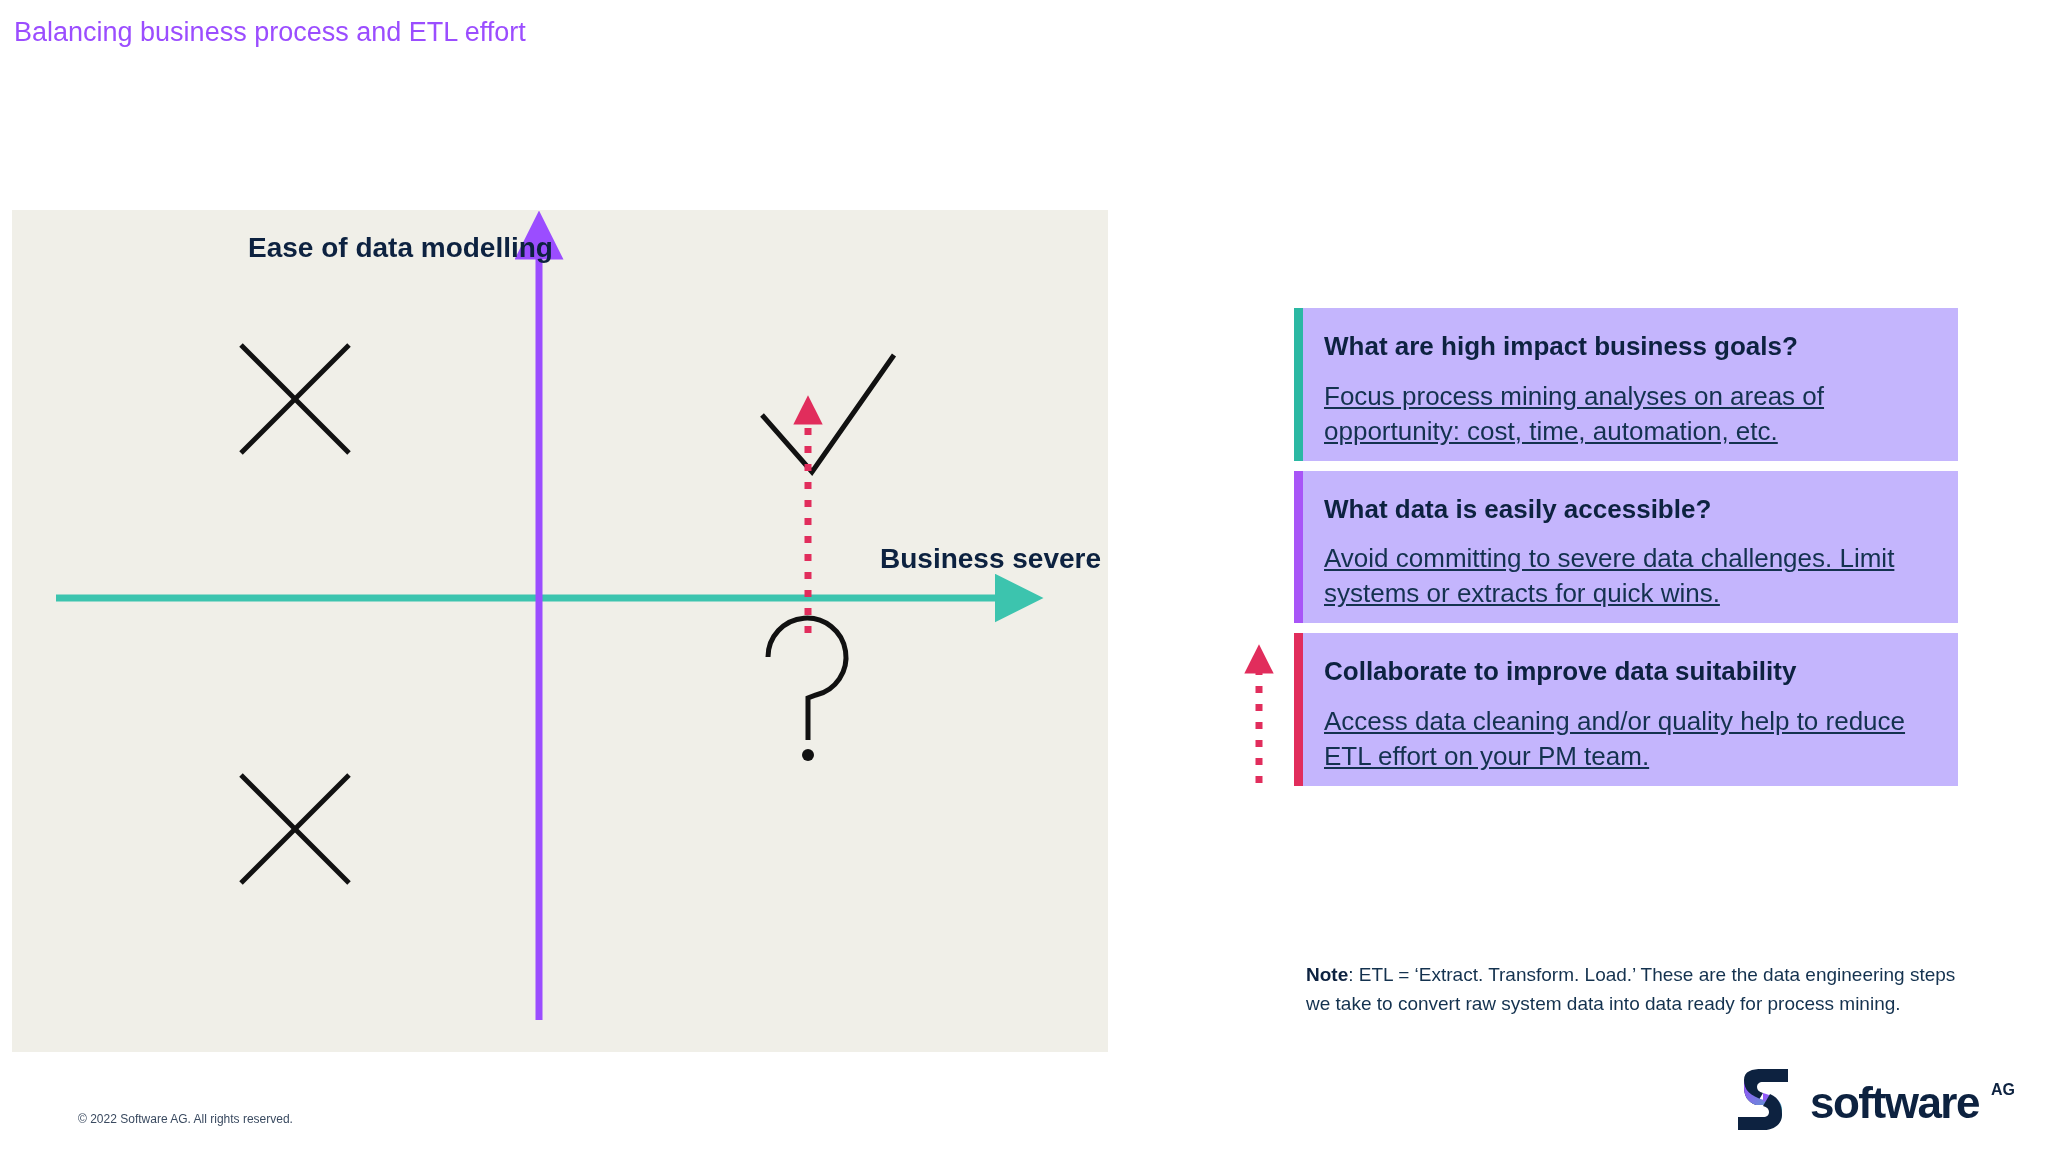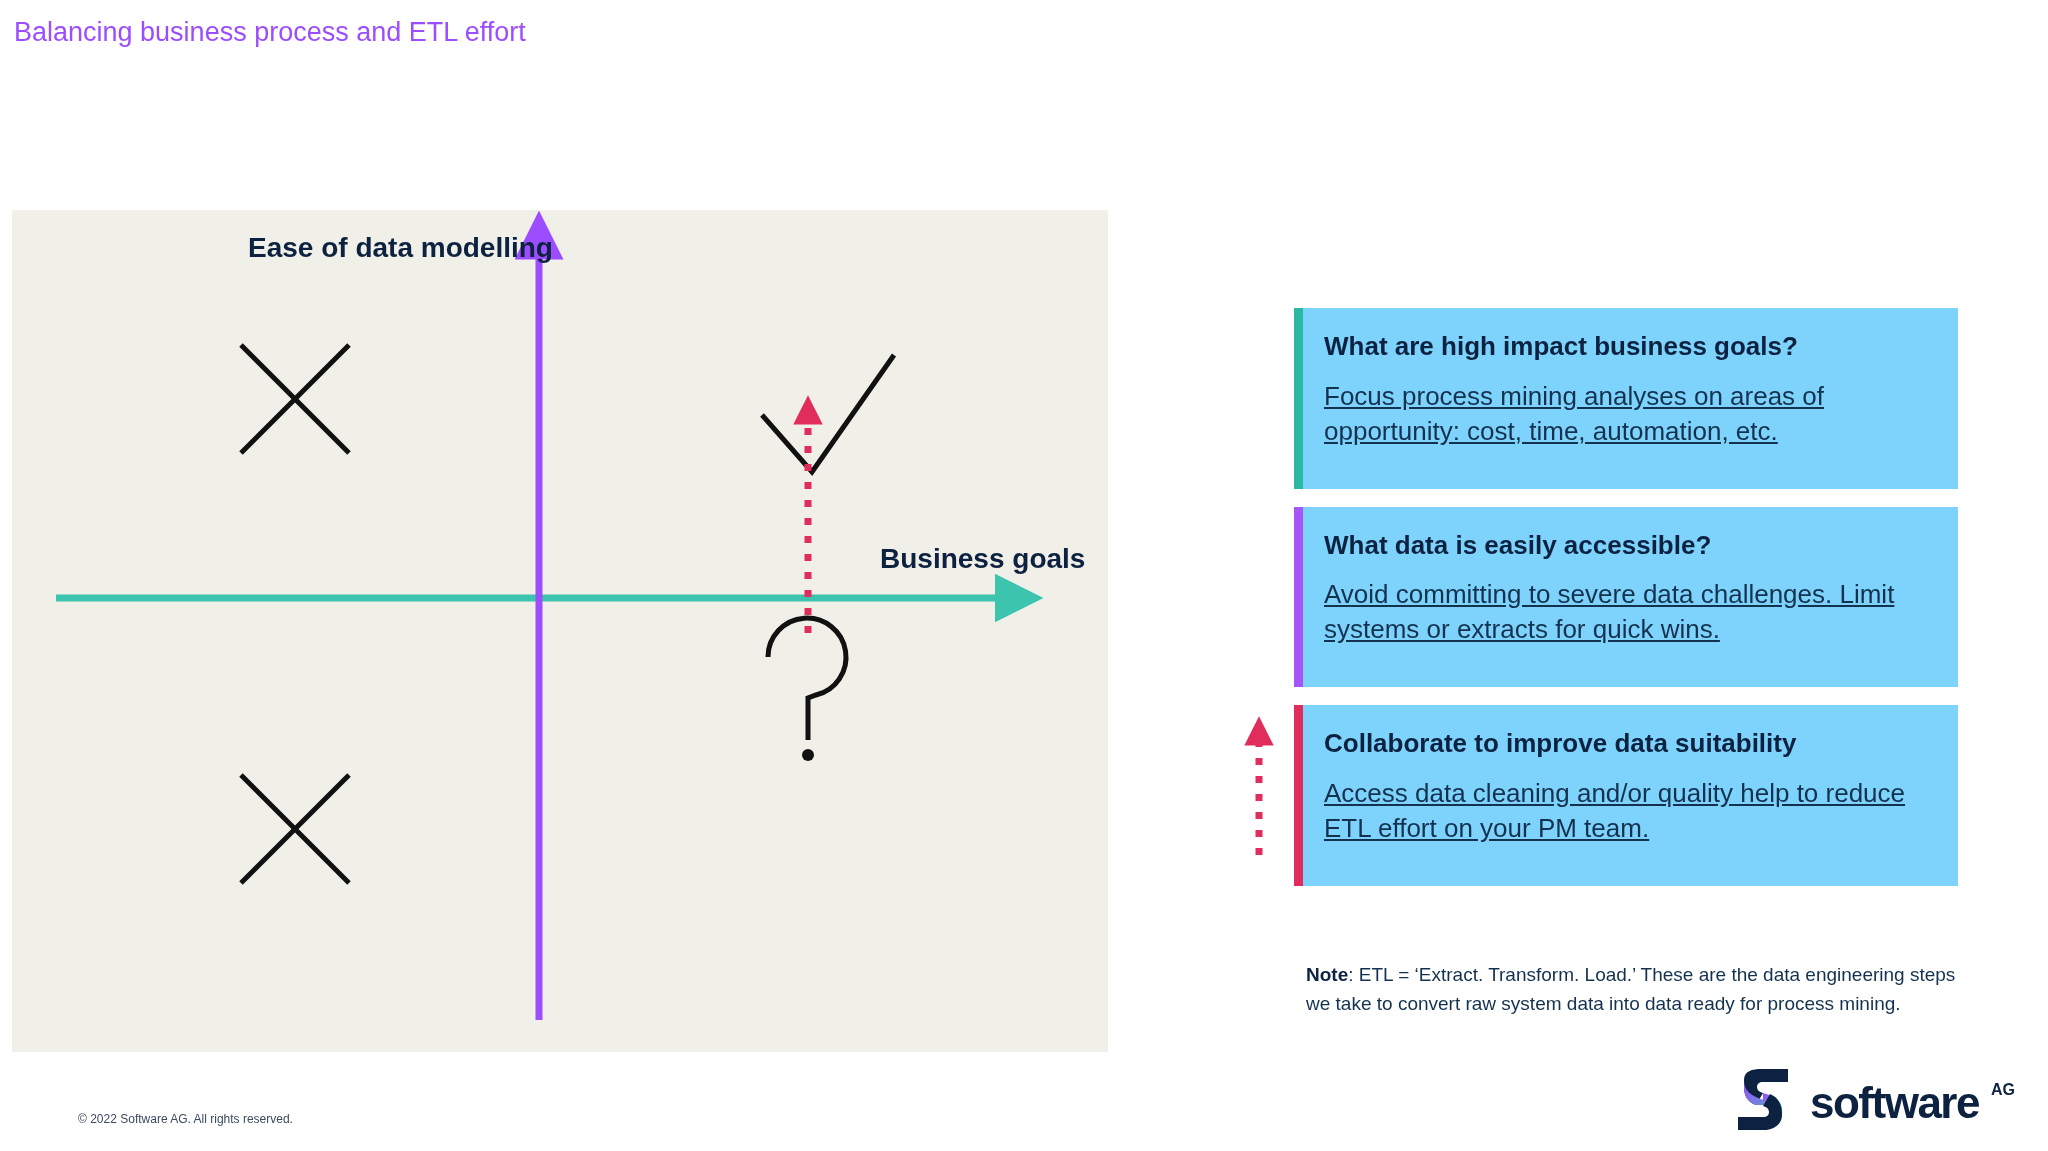--- a/index.html
+++ b/index.html
@@ -71,23 +71,23 @@
 
   
   #cards-column {
     position: absolute;
     left: 1294px;
     top: 308px;
     width: 664px;
   }
   .info-card {
     position: relative;
-    background: #7dd3fc;
-    padding: 22px 30px 40px 30px;
-    margin-bottom: 18px;
+    background: #c4b5fd;
+    padding: 22px 30px 12px 30px;
+    margin-bottom: 10px;
     box-sizing: border-box;
   }
   .info-card .accent-bar {
     position: absolute;
     left: 0;
     top: 0;
     bottom: 0;
     width: 9px;
   }
   .card-title {
@@ -185,21 +185,21 @@
 
     <g stroke="#111111" stroke-width="5" fill="none" stroke-linecap="butt">
       <path d="M756,447 a39,39 0 1,1 48,38 l-8,3 0,42"></path>
     </g>
     <circle cx="796" cy="545" r="6" fill="#111111"></circle>
 
     <line x1="796" y1="423" x2="796" y2="202" stroke="#e12d5c" stroke-width="7" stroke-dasharray="7 11" marker-end="url(#red-arrow)"></line>
   </svg>
 
   <span class="axis-label" id="y-axis-label">Ease of data modelling</span>
-  <span class="axis-label" id="x-axis-label">Business goals</span>
+  <span class="axis-label" id="x-axis-label">Business severe</span>
 </div>
 
 <div id="cards-column">
 
   <div class="info-card">
     <span class="accent-bar" style="background:#2bb8a3"></span>
     <p class="card-title">What are high impact business goals?</p>
     <p class="card-body">Focus process mining analyses on areas of opportunity: cost, time, automation, etc.</p>
   </div>
 

